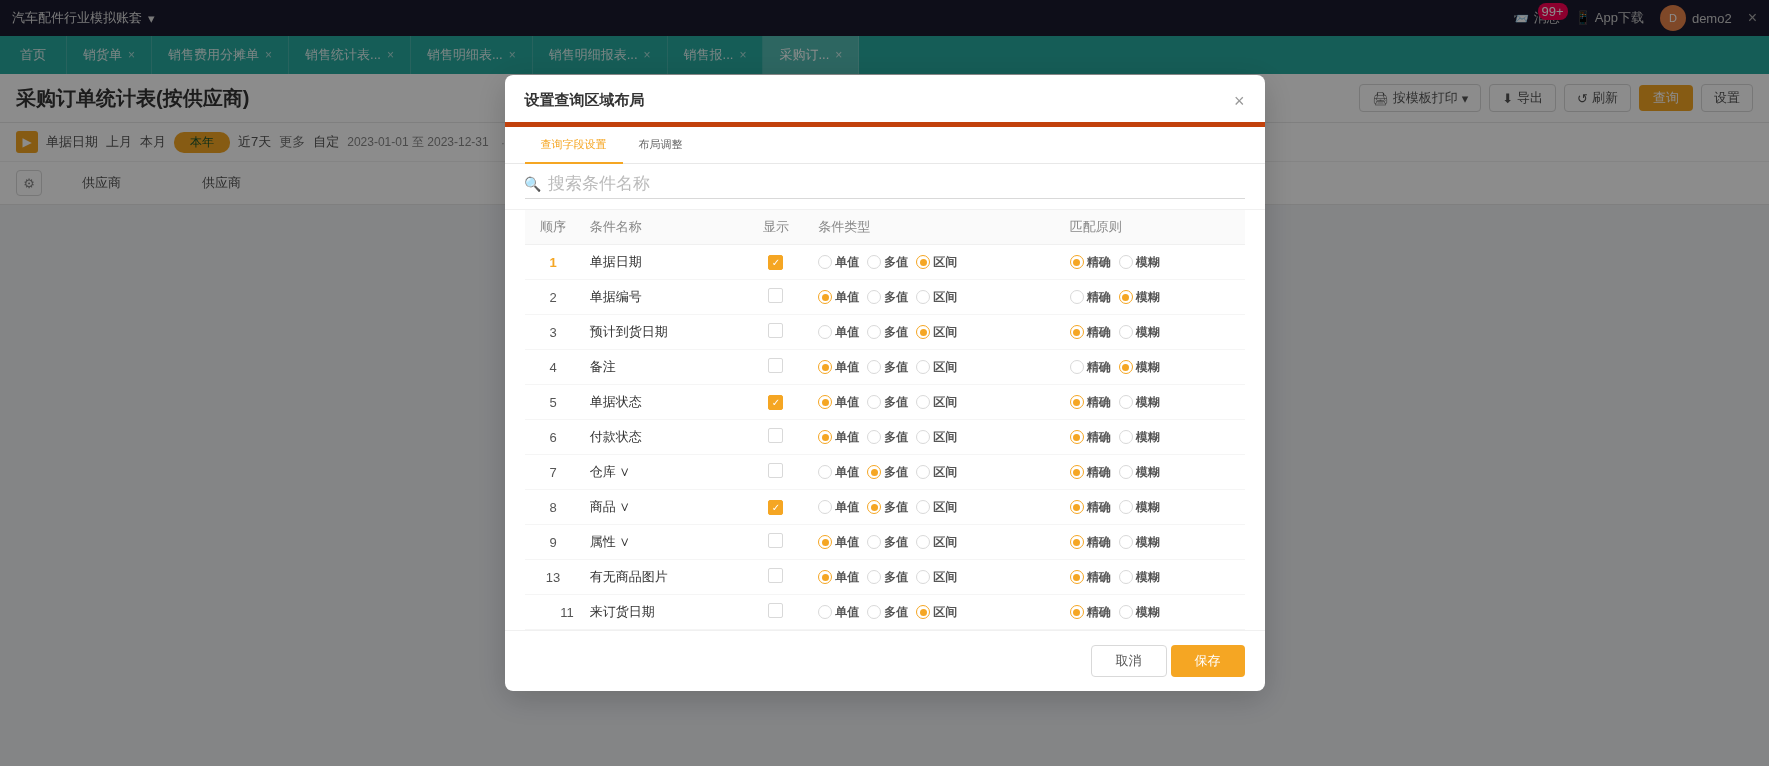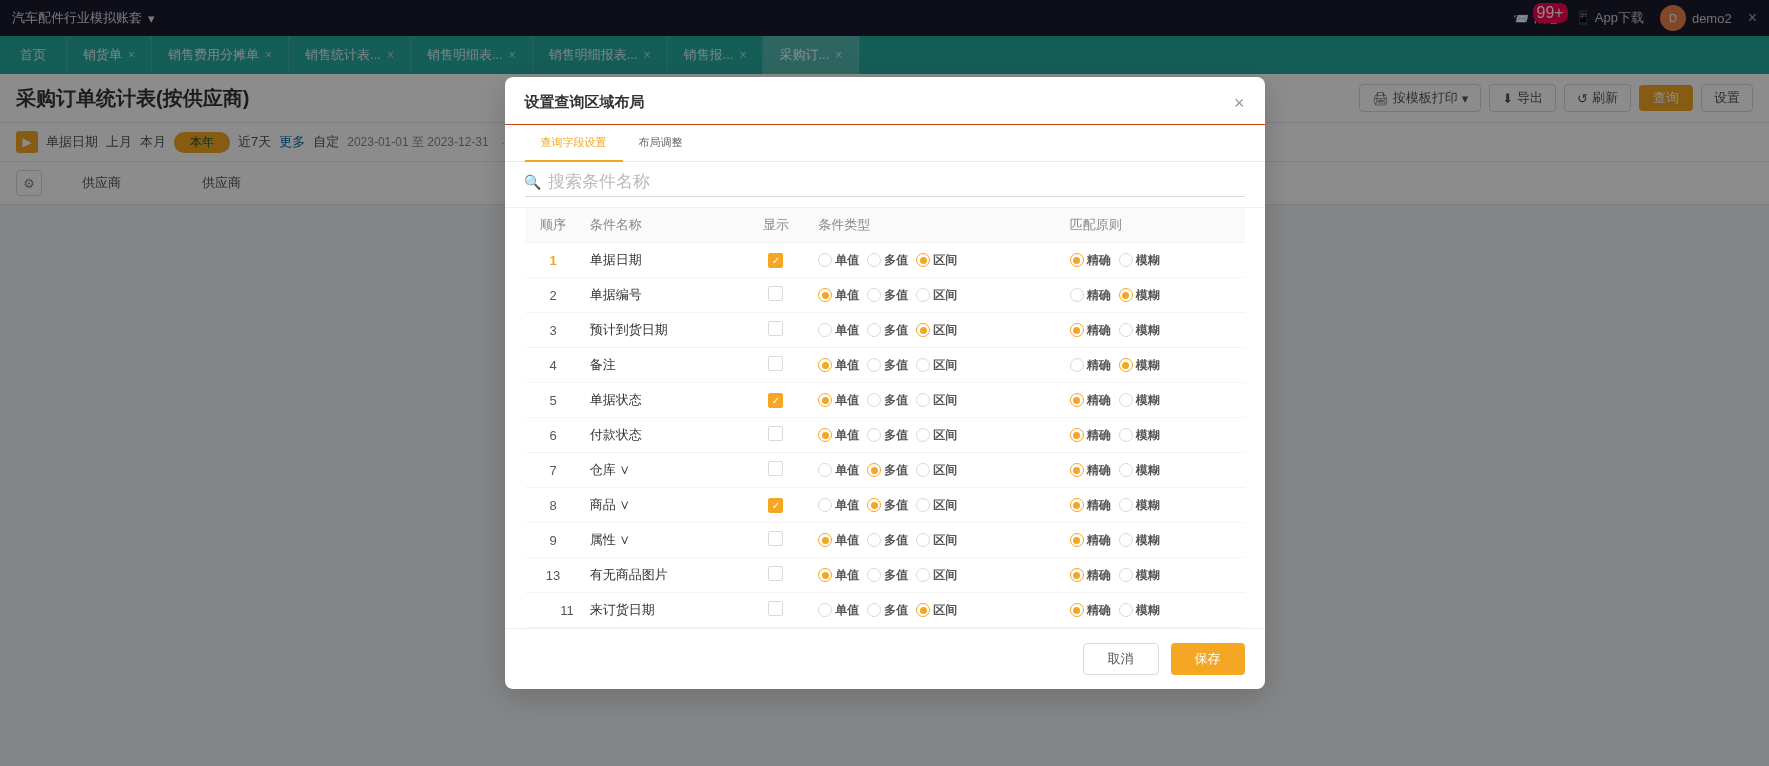--- a/index.html
+++ b/index.html
@@ -11,21 +11,21 @@
       height: 36px;
       display: flex;
       align-items: center;
       justify-content: space-between;
       padding: 0 12px;
       color: #ccc;
     }
     .top-nav-left { font-size: 13px; color: #ddd; display: flex; align-items: center; gap: 6px; }
     .top-nav-right { display: flex; align-items: center; gap: 16px; font-size: 13px; color: #ccc; }
     .notification-badge { position: relative; display: inline-flex; align-items: center; gap: 4px; }
-    .badge-red { background: #f05; color: #fff; border-radius: 8px; font-size: 16px; padding: 1px 4px; position: absolute; top: -6px; right: -8px; }
+    .badge-red { background: #f05; color: #fff; border-radius: 8px; font-size: 13px; padding: 1px 4px; position: absolute; top: -6px; right: -8px; }
     .avatar-circle { width: 26px; height: 26px; border-radius: 50%; background: #e8834a; display: inline-flex; align-items: center; justify-content: center; color: #fff; font-size: 11px; }
     .close-x { color: #aaa; cursor: pointer; font-size: 16px; }
 
     
     .tab-bar {
       background: #27a99e;
       height: 38px;
       display: flex;
       align-items: center;
       padding: 0 0;
@@ -110,21 +110,21 @@
       border-radius: 8px;
       width: 760px;
       max-height: 660px;
       display: flex;
       flex-direction: column;
       box-shadow: 0 8px 32px rgba(0,0,0,0.18);
       position: relative;
     }
     .dialog-header {
       padding: 16px 20px 12px;
-      border-bottom: 1px solid #c2410c;
+      border-bottom: 5px solid #c2410c;
       display: flex;
       align-items: flex-end;
       justify-content: space-between;
     }
     .dialog-title { font-size: 15px; font-weight: 600; color: #333; }
     .dialog-close { background: none; border: none; cursor: pointer; font-size: 18px; color: #999; line-height: 1; }
 
     
     .dialog-tabs {
       display: flex;
@@ -194,21 +194,21 @@
     .table-wrap::-webkit-scrollbar { width: 6px; }
     .table-wrap::-webkit-scrollbar-thumb { background: #ddd; border-radius: 3px; }
     .table-wrap::-webkit-scrollbar-track { background: transparent; }
 
     
     .dialog-footer {
       padding: 14px 20px;
       border-top: 1px solid #f0f0f0;
       display: flex;
       justify-content: flex-end;
-      gap: 12px;
+      gap: 4px;
     }
     .btn-cancel { border: 1px solid #d9d9d9; background: #fff; padding: 6px 24px; border-radius: 4px; cursor: pointer; font-size: 13px; color: #555; }
     .btn-save { background: #f5a623; border: none; color: #fff; padding: 6px 24px; border-radius: 4px; cursor: pointer; font-size: 13px; }
   </style>
 </head>
 <body>
 
 <div class="top-nav">
   <div class="top-nav-left">
     <span>汽车配件行业模拟账套</span>
@@ -289,21 +289,21 @@
     </div>
   </div>
 
   <div class="filter-bar">
     <button class="filter-toggle">▶</button>
     <span class="filter-label">单据日期</span>
     <span style="font-size:13px;color:#555;cursor:pointer;">上月</span>
     <span style="font-size:13px;color:#555;cursor:pointer;">本月</span>
     <span class="date-chip">本年</span>
     <span style="font-size:13px;color:#555;cursor:pointer;">近7天</span>
-    <span style="font-size:13px;color:#0369a1;cursor:pointer;">更多</span>
+    <span style="font-size:13px;color:#737373;cursor:pointer;">更多</span>
     <span style="font-size:13px;color:#555;cursor:pointer;">自定</span>
     <span class="date-range-text">2023-01-01 至 2023-12-31</span>
     <span style="margin-left:4px;color:#aaa;font-size:13px;">···</span>
   </div>
 
   <div class="table-header">
     <span class="col-settings settings-btn">⚙</span>
     <span class="col-supplier" style="width:120px;">供应商</span>
     <span class="col-supplier">供应商</span>
   </div>

